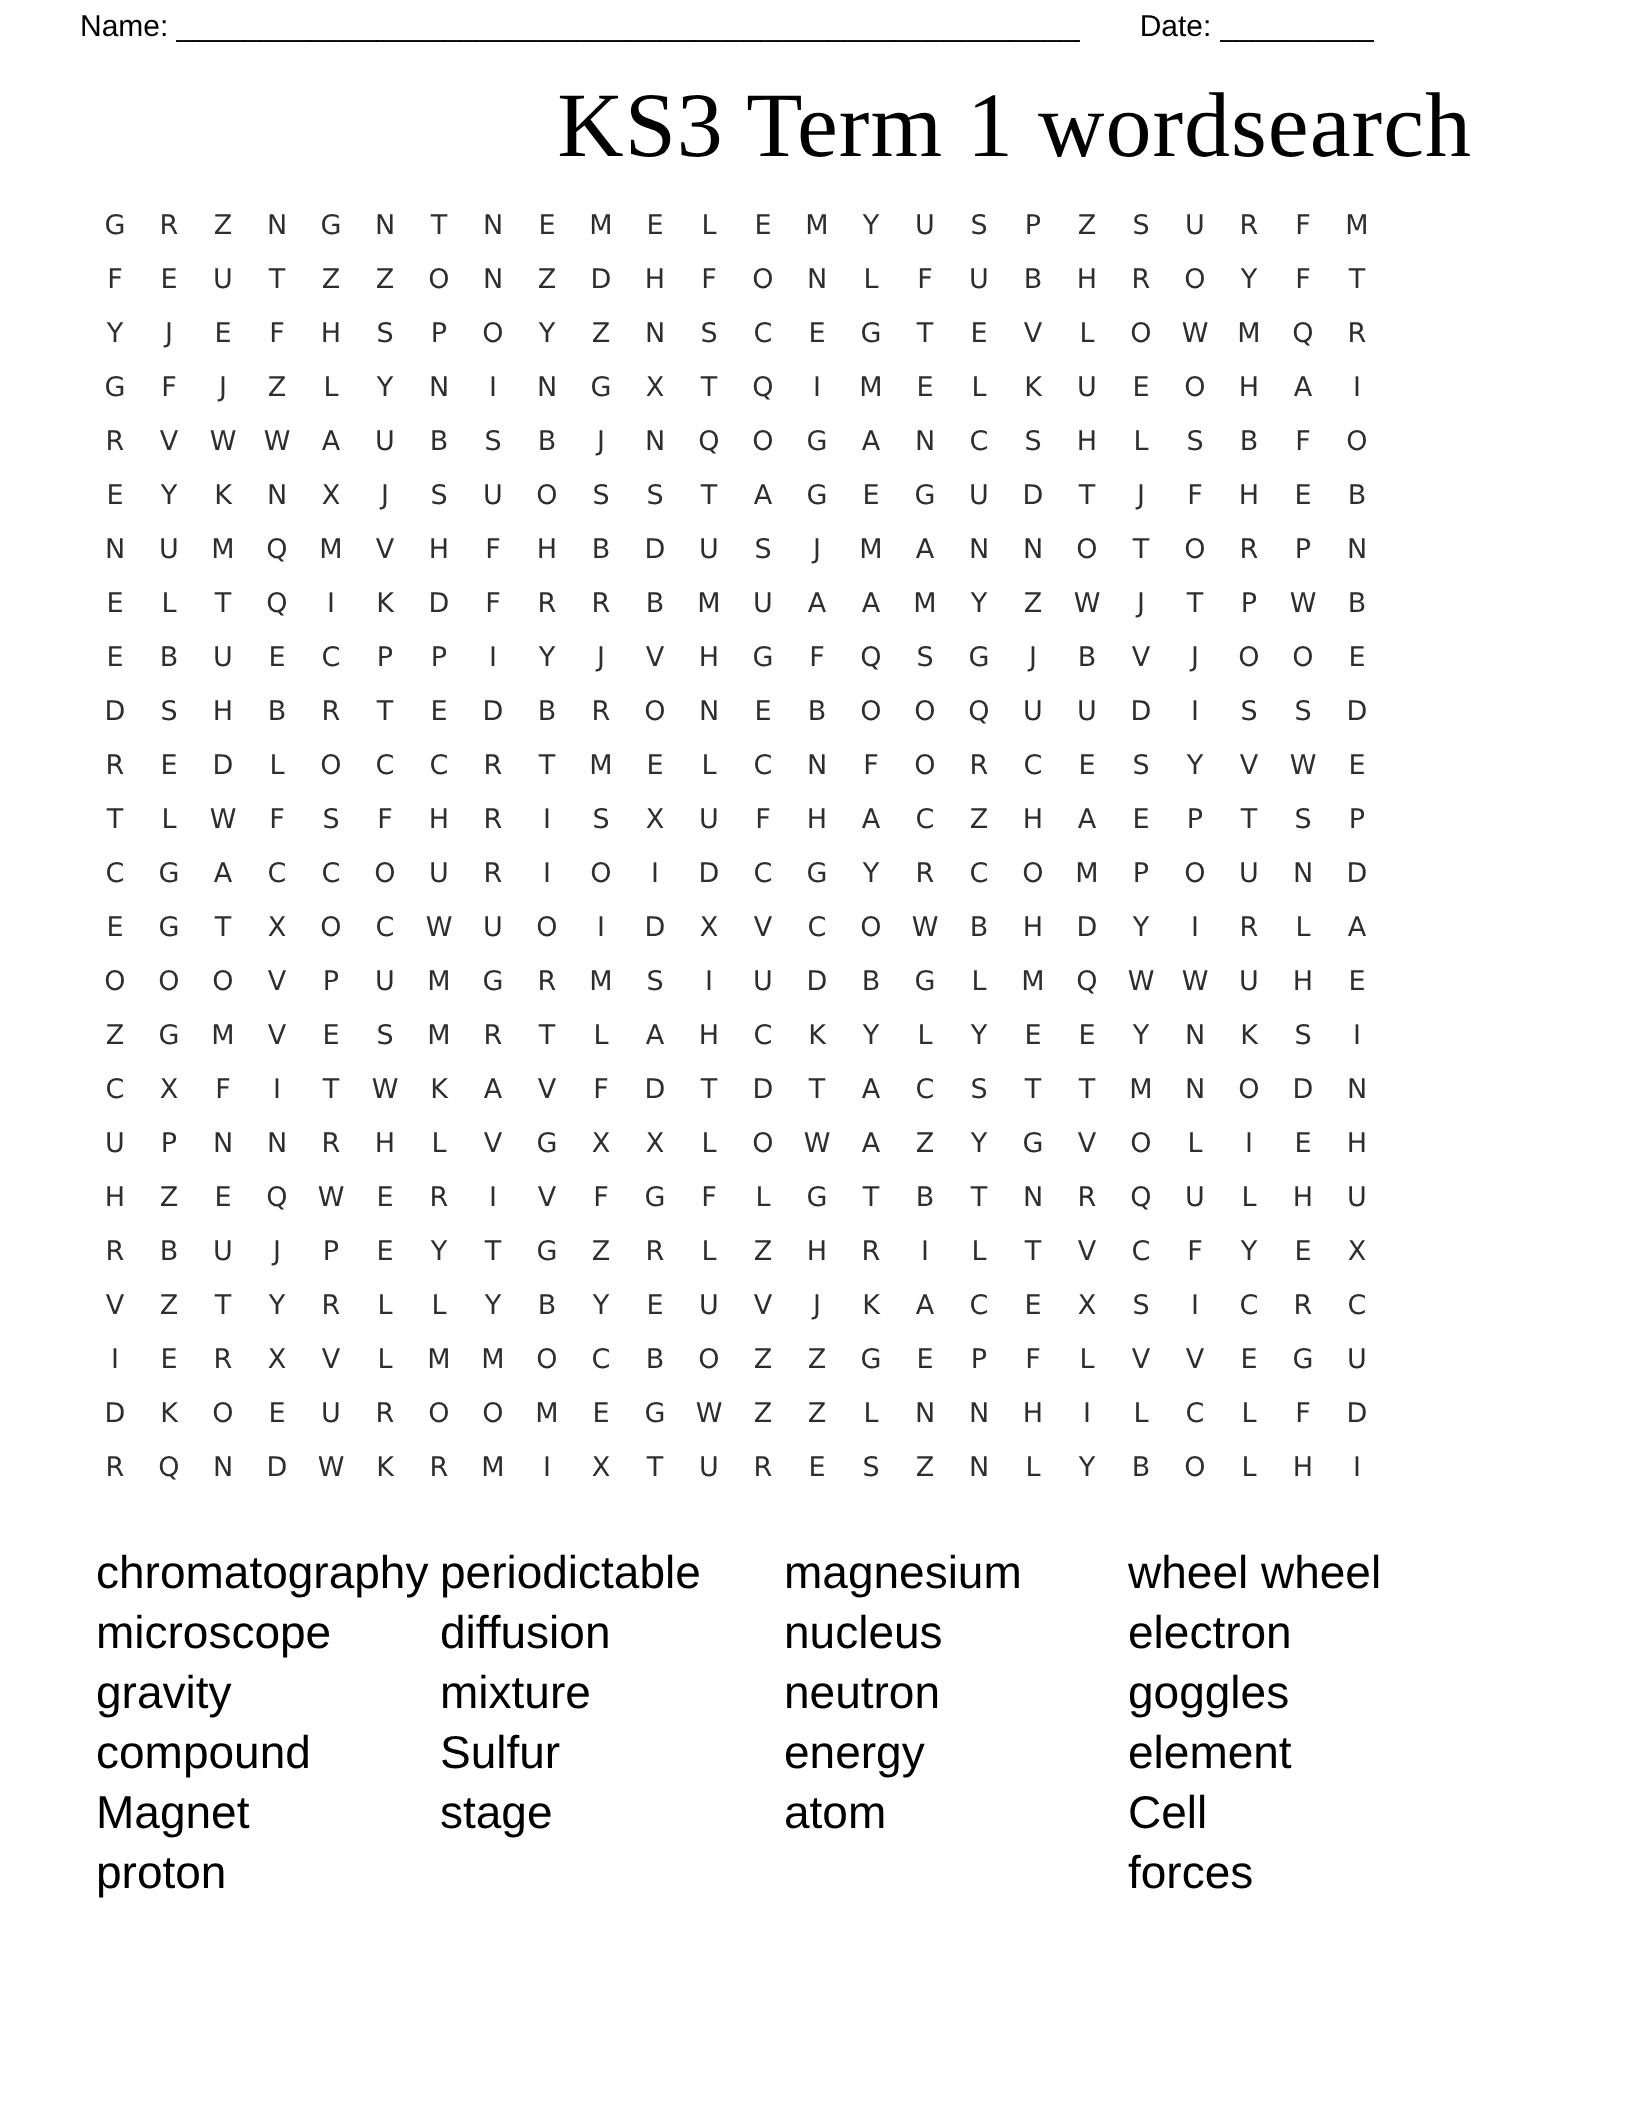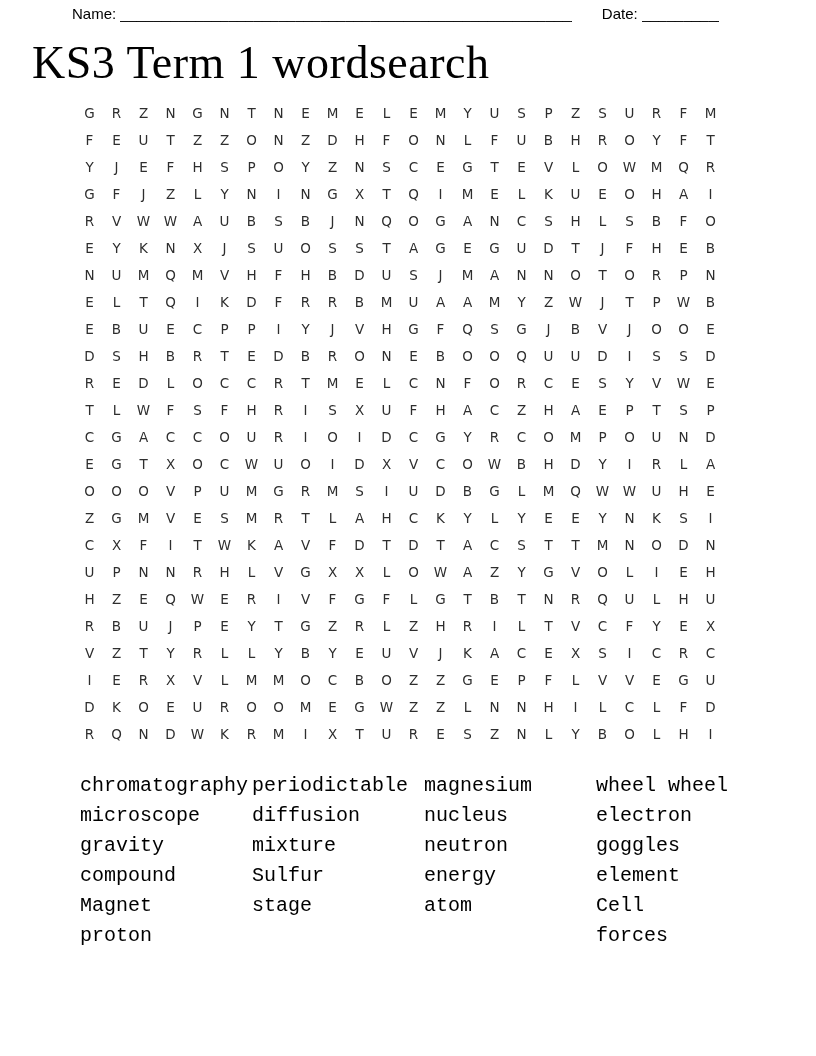--- a/index.html
+++ b/index.html
@@ -4,21 +4,20 @@
 <style>
   html, body { margin: 0; padding: 0; background: #ffffff; }
   .page {
     width: 736px;
     height: 1056px;
     background: #ffffff;
     position: relative;
     overflow: hidden;
     font-family: "Liberation Sans", sans-serif;
     color: #000;
-    padding-left: 32px;
   }
   .header-row {
     display: flex;
     align-items: flex-end;
     padding: 5px 49px 0 40px;
     font-size: 15px;
     line-height: 18px;
   }
   .hdr-label { white-space: nowrap; padding-right: 4px; }
   .name-line {
@@ -30,21 +29,21 @@
   .date-line {
     width: 100px;
     overflow: hidden;
     white-space: nowrap;
   }
   .title {
     font-family: "Liberation Serif", "DejaVu Serif", serif;
     font-weight: 400;
     font-size: 46px;
     line-height: 52px;
-    text-align: left;
+    text-align: right;
     margin: 14px 0 0 0;
     letter-spacing: 0.5px;
   }
   .grid {
     width: 648px;
     margin: 10px auto 0 auto;
     display: grid;
     grid-template-columns: repeat(24, 27px);
     grid-auto-rows: 27px;
     font-family: "DejaVu Sans", sans-serif;
@@ -52,22 +51,21 @@
     color: #2e2e2e;
   }
   .cell {
     display: flex;
     align-items: center;
     justify-content: center;
   }
   .words {
     display: flex;
     margin: 24px 0 0 48px;
-    font-size: 20px;
-    font-family: Liberation Mono, monospace;
+    font-size: 23px;
   }
   .word-col { width: 180px; }
   .word { line-height: 30px; white-space: nowrap; }
 </style>
 </head>
 <body>
 
 <div class="page">
 
   <div class="header-row">

